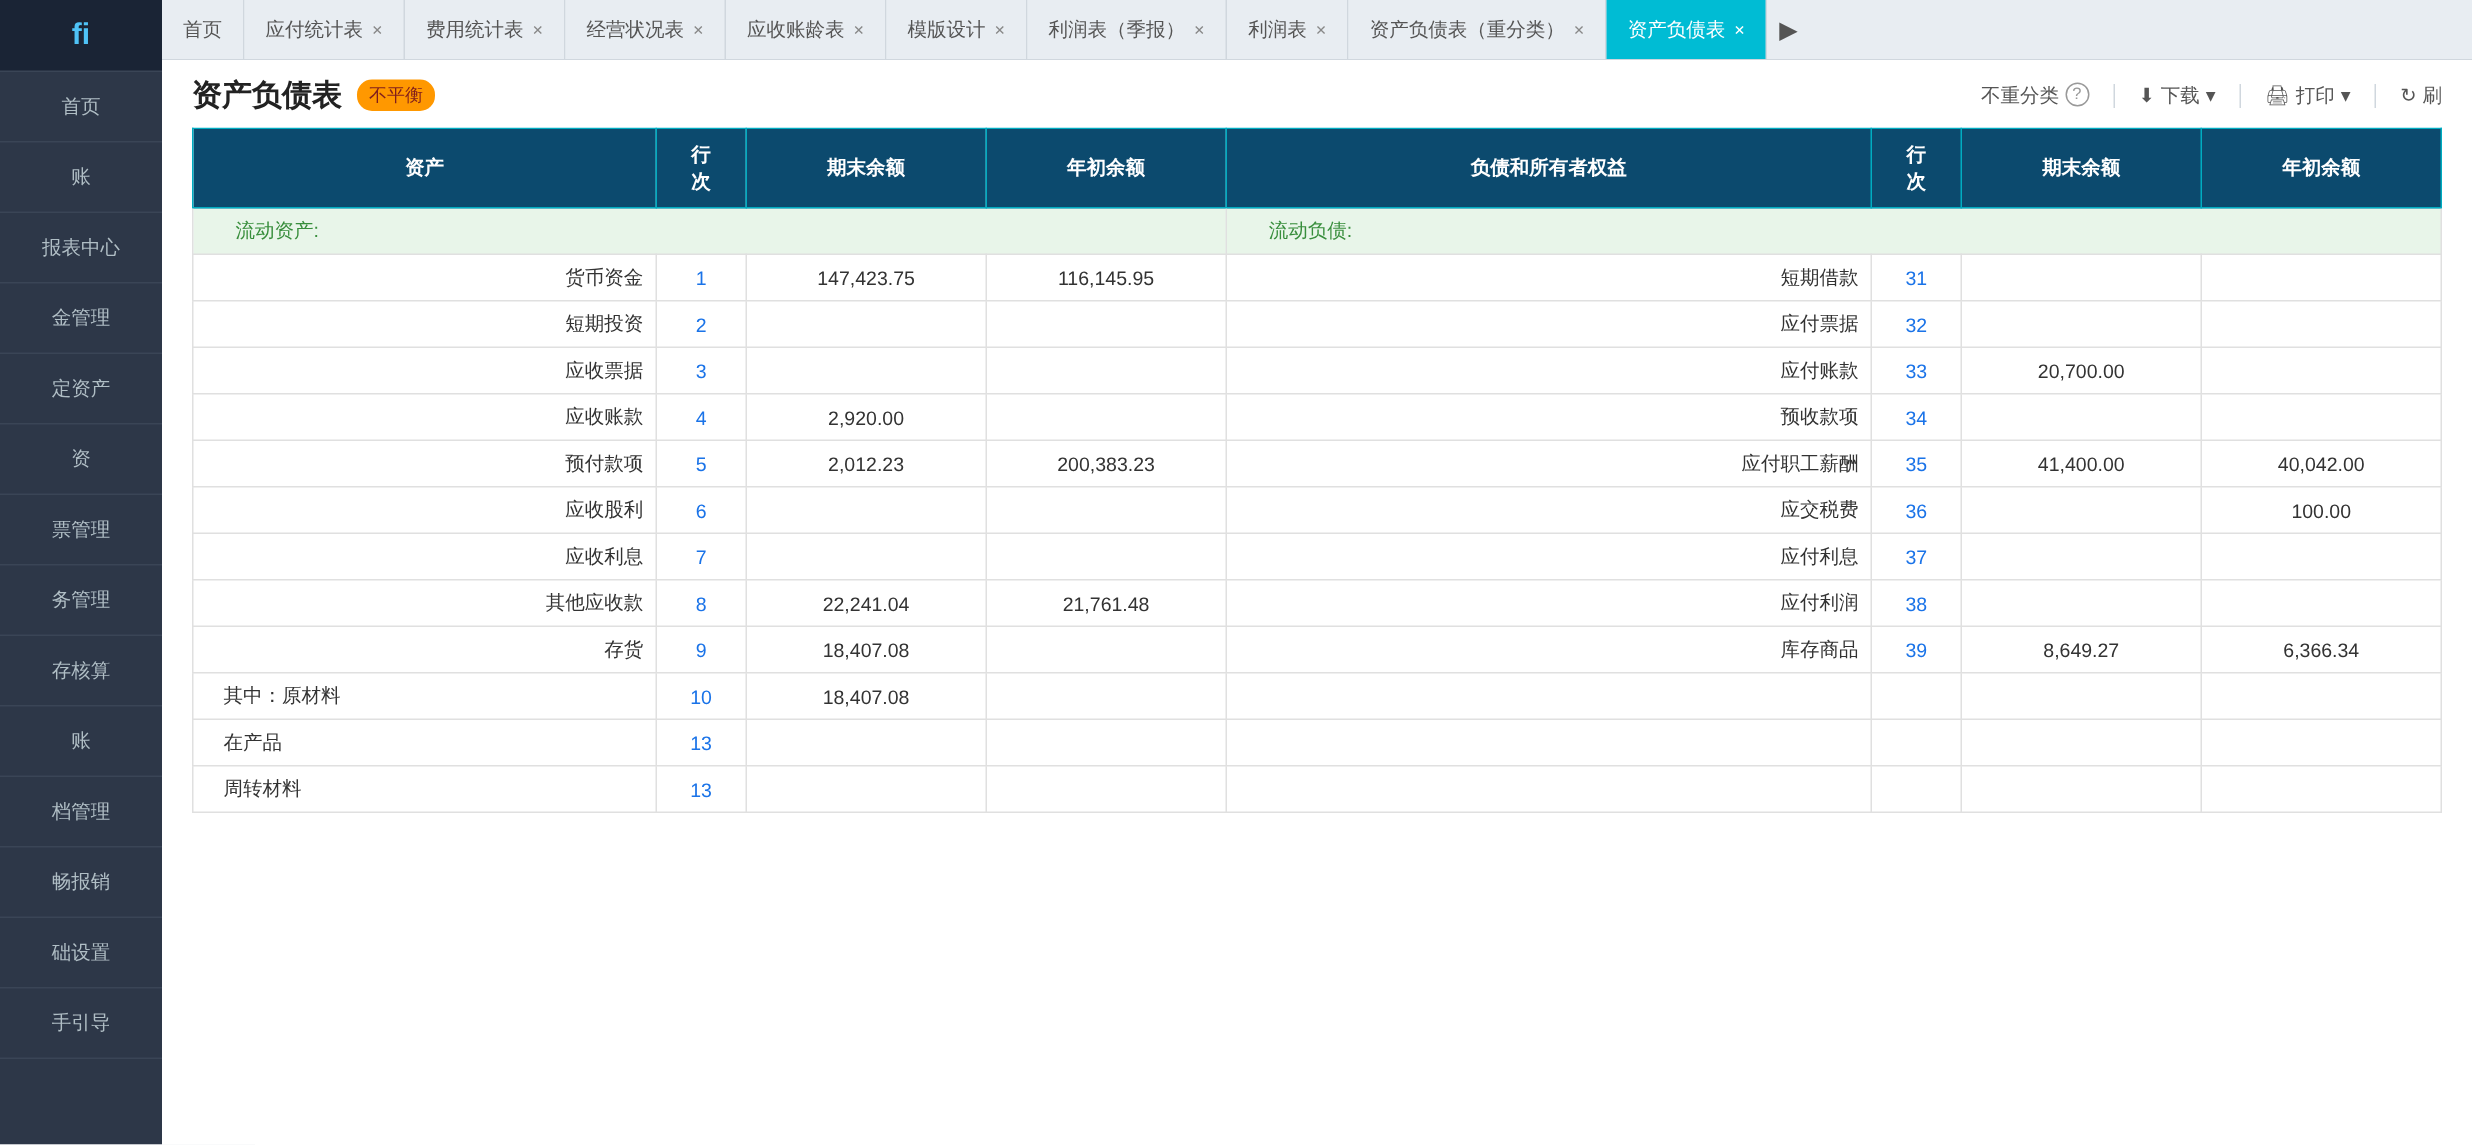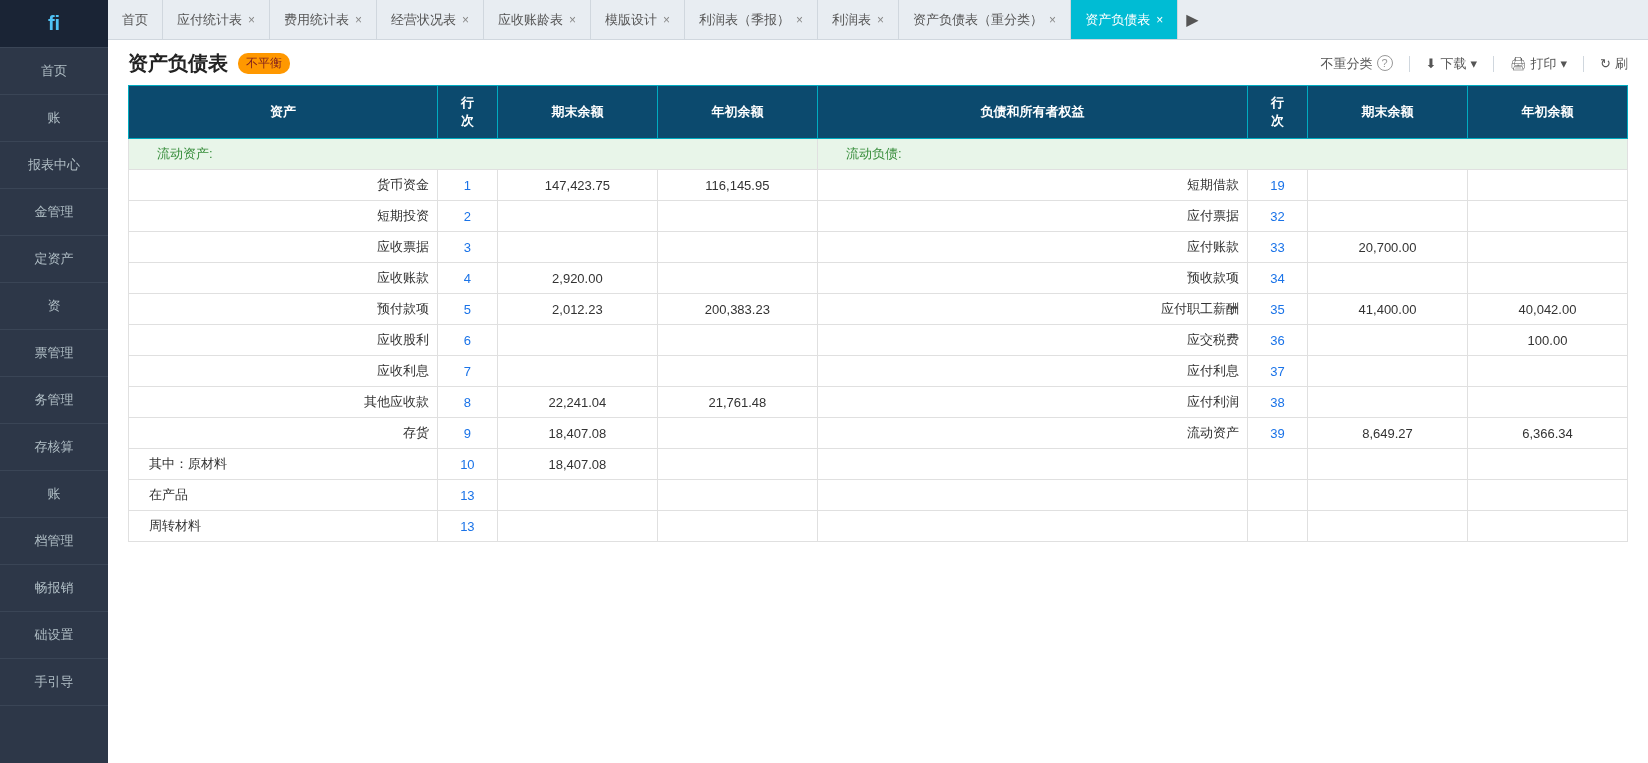--- a/index.html
+++ b/index.html
@@ -280,21 +280,21 @@
           <td colspan="4">流动资产:</td>
           <td colspan="4">流动负债:</td>
         </tr>
 
       <tr>
     <td class="name-cell">货币资金</td>
     <td class="num-cell">1</td>
     <td>147,423.75</td>
     <td>116,145.95</td>
     <td class="name-cell">短期借款</td>
-    <td class="num-cell">19</td>
+    <td class="num-cell">31</td>
     <td></td>
     <td></td>
   </tr>
           <tr>
     <td class="name-cell">短期投资</td>
     <td class="num-cell">2</td>
     <td></td>
     <td></td>
     <td class="name-cell">应付票据</td>
     <td class="num-cell">32</td>
@@ -359,21 +359,21 @@
     <td class="name-cell">应付利润</td>
     <td class="num-cell">38</td>
     <td></td>
     <td></td>
   </tr>
           <tr>
     <td class="name-cell">存货</td>
     <td class="num-cell">9</td>
     <td>18,407.08</td>
     <td></td>
-    <td class="name-cell">流动资产</td>
+    <td class="name-cell">库存商品</td>
     <td class="num-cell">39</td>
     <td>8,649.27</td>
     <td>6,366.34</td>
   </tr>
           <tr>
     <td class="sub-name-cell">其中：原材料</td>
     <td class="num-cell">10</td>
     <td>18,407.08</td>
     <td></td>
     <td class="name-cell"></td>

